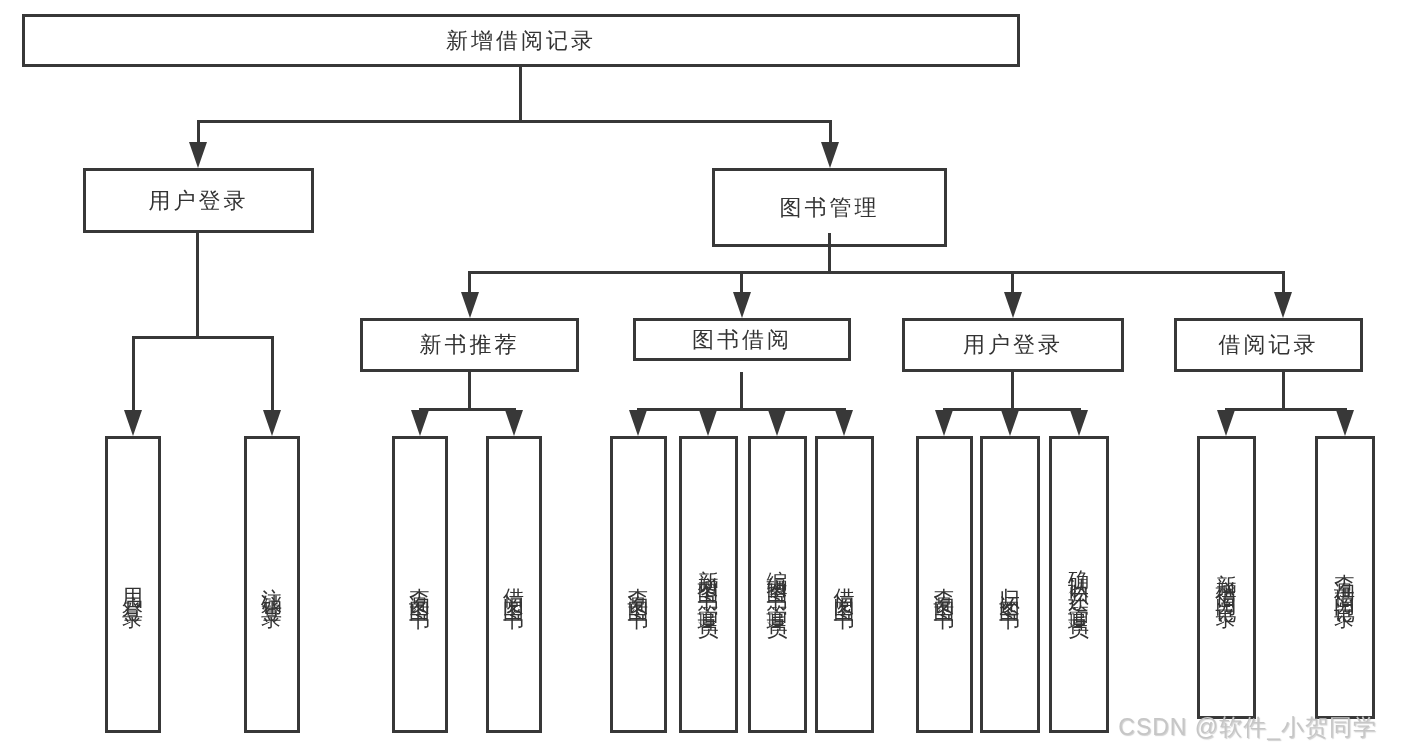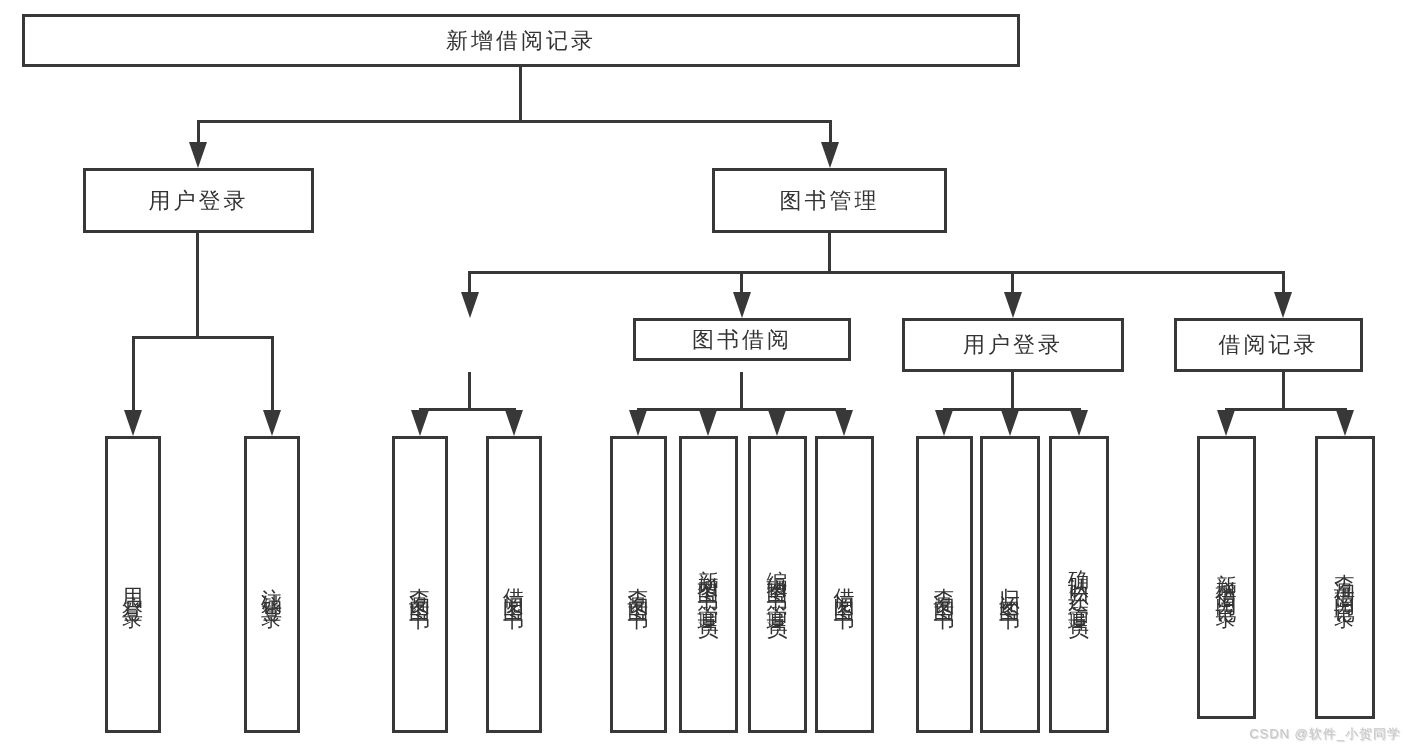--- a/index.html
+++ b/index.html
@@ -18,40 +18,43 @@
   }
   .root-box{border-width:3px;}
   .vline{position:absolute;width:3px;background:#383838;}
   .hline{position:absolute;height:3px;background:#383838;}
   .tri{
     position:absolute;width:0;height:0;
     border-left:9px solid transparent;border-right:9px solid transparent;
     border-top:26px solid #383838;
   }
   .watermark{
-    position:absolute;right:4px;bottom:4px;font-size:13px;letter-spacing:1px;
+    position:absolute;right:28px;bottom:4px;font-size:23px;letter-spacing:1px;
     color:#c6c6c6;text-shadow:1px 1px 1px rgba(120,120,120,.35);
   }
 </style>
 </head>
 <body>
 
 <div class="canvas">
 
   <div class="node root-box" style="left:22px;top:14px;width:998px;height:53px;">
     <span class="lbl">新增借阅记录</span>
   </div>
 
   <div class="node" style="left:83px;top:168px;width:231px;height:65px;">
     <span class="lbl">用户登录</span>
   </div>
-  <div class="node" style="left:712px;top:168px;width:235px;height:65px;">
+  <div class="node" style="left:712px;top:168px;width:235px;height:79px;">
     <span class="lbl">图书管理</span>
   </div>
 
+  <div class="node" style="left:360px;top:318px;width:219px;height:54px;">
+    <span class="lbl">新书推荐</span>
+  </div>
   <div class="node" style="left:633px;top:318px;width:218px;height:43px;">
     <span class="lbl">图书借阅</span>
   </div>
   <div class="node" style="left:902px;top:318px;width:222px;height:54px;">
     <span class="lbl">用户登录</span>
   </div>
   <div class="node" style="left:1174px;top:318px;width:189px;height:54px;">
     <span class="lbl">借阅记录</span>
   </div>
 

